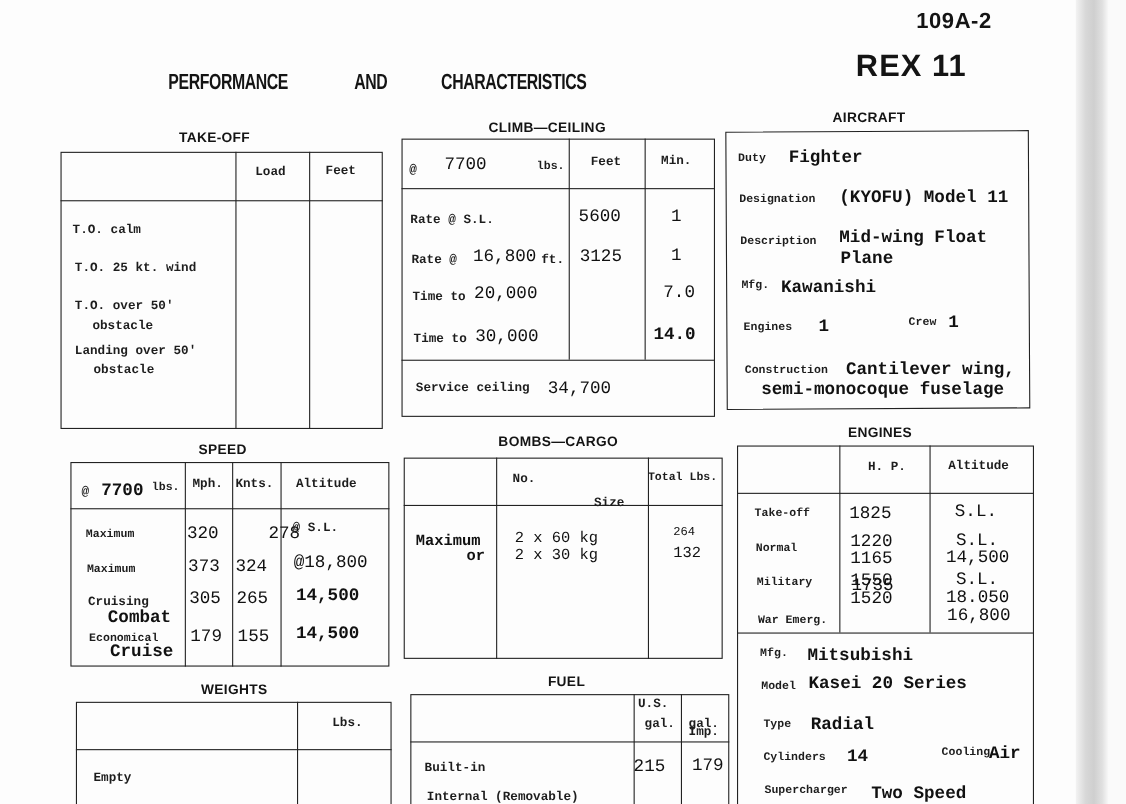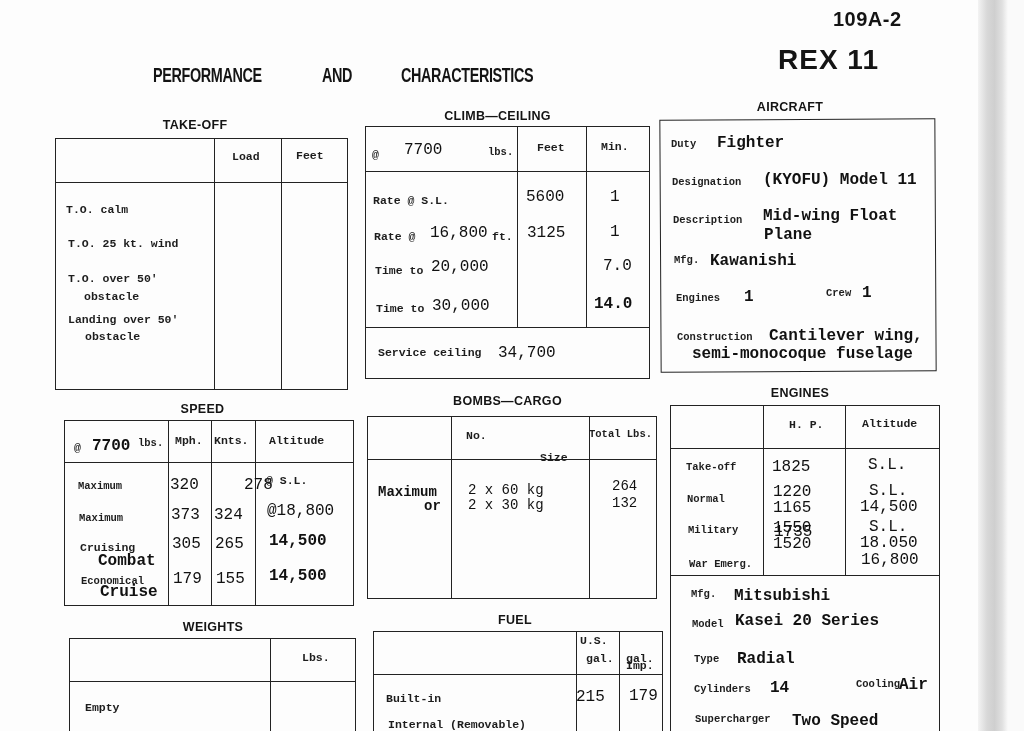--- a/index.html
+++ b/index.html
@@ -158,21 +158,21 @@
   <div class="hline" style="left:367px; top:459px; width:290px;"></div>
   <div class="vline" style="left:451px; top:416px; height:183px;"></div>
   <div class="vline" style="left:589px; top:416px; height:183px;"></div>
   <div class="t lbl" style="left:466px; top:429px;">No.</div>
   <div class="t lbl" style="left:540px; top:429px;margin-top:22px;">Size</div>
   <div class="t lbl-s" style="left:589px; top:428px;">Total Lbs.</div>
   <div class="t typ" style="left:378px; top:484px; font-size:14px;">Maximum</div>
   <div class="t typ" style="left:424px; top:498px; font-size:14px;">or</div>
   <div class="t typ" style="left:468px; top:482px; font-size:14px; font-weight:normal;">2 x 60 kg</div>
   <div class="t typ" style="left:468px; top:497px; font-size:14px; font-weight:normal;">2 x 30 kg</div>
-  <div class="t typ" style="left:612px; top:478px; font-size:14px; font-weight:normal;">264</div>
+  <div class="t typ" style="left:612px; top:478px; font-size:11px; font-weight:normal;">264</div>
   <div class="t typ" style="left:612px; top:495px; font-size:14px; font-weight:normal;">132</div>
 </section>
 
 <div class="sec-title" style="left:745px; top:386px; width:110px;">ENGINES</div>
 <section>
   <div class="box" style="left:670px; top:405px; width:270px; height:330px;"></div>
   <div class="hline" style="left:670px; top:448px; width:270px;"></div>
   <div class="hline" style="left:670px; top:575px; width:270px;"></div>
   <div class="vline" style="left:763px; top:405px; height:170px;"></div>
   <div class="vline" style="left:845px; top:405px; height:170px;"></div>

